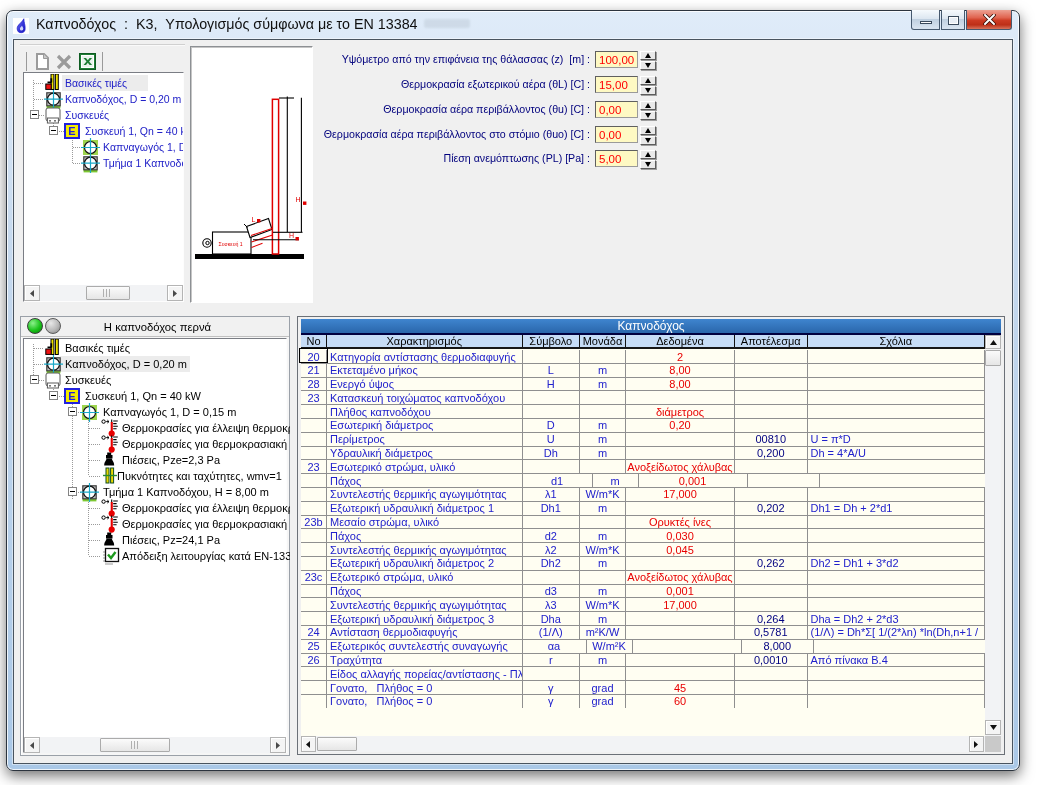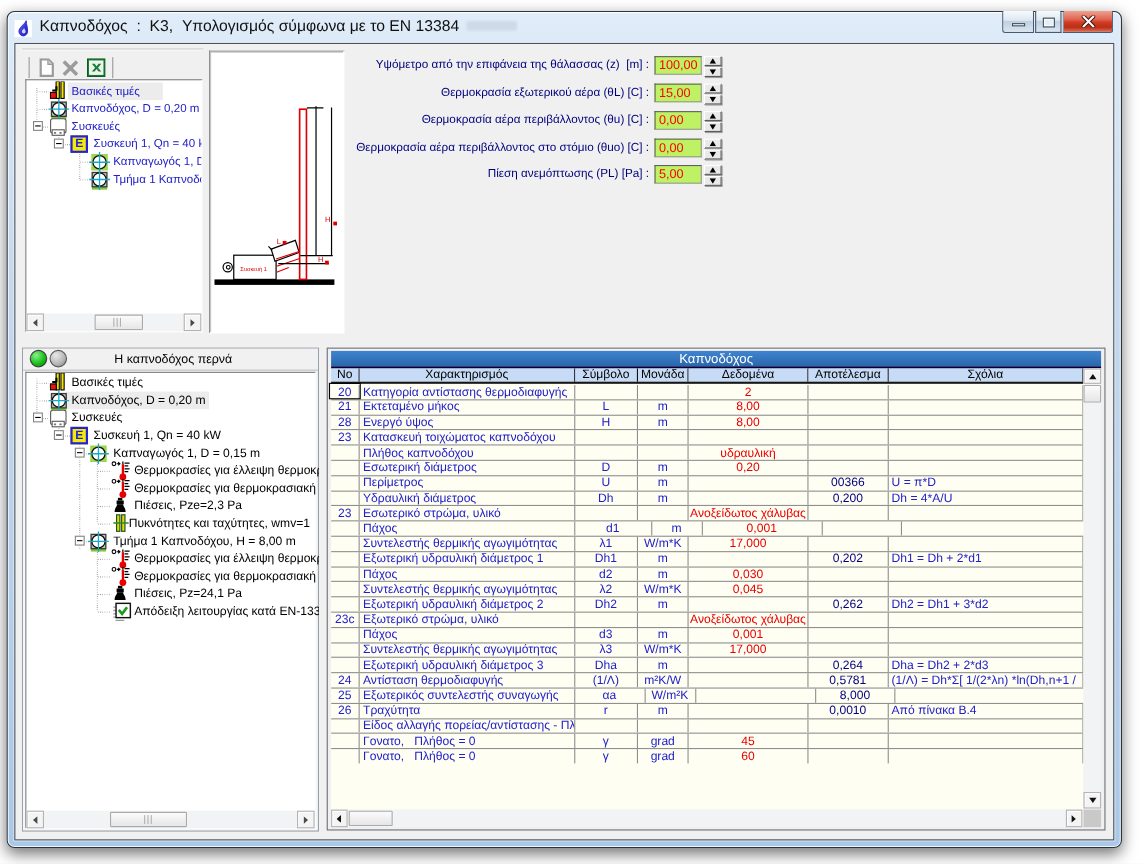--- a/index.html
+++ b/index.html
@@ -15,21 +15,21 @@
 
 .capbtn{position:absolute;top:10px;height:20px;border:1px solid #46596e;border-top:none}
 .sunken{border-top:1px solid #7a7d84;border-left:1px solid #7a7d84;border-bottom:1px solid #fdfdfd;border-right:1px solid #fdfdfd}
 .tree-t{font-size:10.5px;color:#2121c8;white-space:pre}
 .tree-b{font-size:11px;color:#000;white-space:pre}
 .exp{position:absolute;width:9px;height:9px;border:1px solid #848484;background:#fff;}
 .exp::after{content:"";position:absolute;left:1px;top:3px;width:5px;height:1px;background:#000}
 .dotv{position:absolute;width:1px;background-image:linear-gradient(#9a9a9a 50%,transparent 50%);background-size:1px 2px}
 .doth{position:absolute;height:1px;background-image:linear-gradient(90deg,#9a9a9a 50%,transparent 50%);background-size:2px 1px}
 .lbl{position:absolute;font-size:10.65px;color:#00007d;text-align:right;white-space:pre}
-.tb{position:absolute;width:43px;height:17px;background:#bef264;
+.tb{position:absolute;width:43px;height:17px;background:#fef9c3;
  border-top:1px solid #5f5f5f;border-left:1px solid #5f5f5f;
  border-bottom:1px solid #9a9a9a;border-right:1px solid #9a9a9a;
  font-size:11.5px;color:#ff0000;padding:1.5px 0 0 3px;line-height:13px}
 .spin{position:absolute;width:16px;height:9px;background:#e9e9e9;
  border-top:1px solid #fff;border-left:1px solid #fff;
  border-right:1px solid #5c5c5c;border-bottom:1px solid #5c5c5c;
  box-shadow:1px 1px 0 #9e9e9e;}
 .spin svg{display:block;margin:1px auto 0}
 .sb{background:#f2f3f5}
 .sbtn{position:absolute;background:#f4f4f4;border:1px solid #b4b4b4;
@@ -420,40 +420,40 @@
       <span class="c cc blue" style="width:46px"></span>
       <span class="c cc red" style="width:109px"></span>
       <span class="c cc navy" style="width:72.5px"></span>
       <span class="c cl blue" style="width:177.5px"></span>
     </div>
     <div class="row" style="height:13.8px;border-top:1px solid #8f8f8f;border-top-width:1px">
       <span class="c cc blue" style="width:26px"></span>
       <span class="c cl blue" style="width:195.5px">Πλήθος καπνοδόχου</span>
       <span class="c cc blue" style="width:57.5px"></span>
       <span class="c cc blue" style="width:46px"></span>
-      <span class="c cc red" style="width:109px">υδραυλική</span>
+      <span class="c cc red" style="width:109px">διάμετρος</span>
       <span class="c cc navy" style="width:72.5px"></span>
       <span class="c cl blue" style="width:177.5px"></span>
     </div>
     <div class="row" style="height:13.8px;border-top:1px solid #8f8f8f;border-top-width:1px">
       <span class="c cc blue" style="width:26px"></span>
       <span class="c cl blue" style="width:195.5px">Εσωτερική διάμετρος</span>
       <span class="c cc blue" style="width:57.5px">D</span>
       <span class="c cc blue" style="width:46px">m</span>
       <span class="c cc red" style="width:109px">0,20</span>
       <span class="c cc navy" style="width:72.5px"></span>
       <span class="c cl blue" style="width:177.5px"></span>
     </div>
     <div class="row" style="height:13.8px;border-top:1px solid #8f8f8f;border-top-width:1px">
       <span class="c cc blue" style="width:26px"></span>
       <span class="c cl blue" style="width:195.5px">Περίμετρος</span>
       <span class="c cc blue" style="width:57.5px">U</span>
       <span class="c cc blue" style="width:46px">m</span>
       <span class="c cc red" style="width:109px"></span>
-      <span class="c cc navy" style="width:72.5px">00366</span>
+      <span class="c cc navy" style="width:72.5px">00810</span>
       <span class="c cl blue" style="width:177.5px">U = π*D</span>
     </div>
     <div class="row" style="height:13.8px;border-top:1px solid #8f8f8f;border-top-width:1px">
       <span class="c cc blue" style="width:26px"></span>
       <span class="c cl blue" style="width:195.5px">Υδραυλική διάμετρος</span>
       <span class="c cc blue" style="width:57.5px">Dh</span>
       <span class="c cc blue" style="width:46px">m</span>
       <span class="c cc red" style="width:109px"></span>
       <span class="c cc navy" style="width:72.5px">0,200</span>
       <span class="c cl blue" style="width:177.5px">Dh = 4*A/U</span>
@@ -488,20 +488,29 @@
     <div class="row" style="height:13.8px;border-top:1px solid #8f8f8f;border-top-width:1px">
       <span class="c cc blue" style="width:26px"></span>
       <span class="c cl blue" style="width:195.5px">Εξωτερική υδραυλική διάμετρος 1</span>
       <span class="c cc blue" style="width:57.5px">Dh1</span>
       <span class="c cc blue" style="width:46px">m</span>
       <span class="c cc red" style="width:109px"></span>
       <span class="c cc navy" style="width:72.5px">0,202</span>
       <span class="c cl blue" style="width:177.5px">Dh1 = Dh + 2*d1</span>
     </div>
     <div class="row" style="height:13.8px;border-top:1px solid #8f8f8f;border-top-width:1px">
+      <span class="c cc blue" style="width:26px">23b</span>
+      <span class="c cl blue" style="width:195.5px">Μεσαίο στρώμα, υλικό</span>
+      <span class="c cc blue" style="width:57.5px"></span>
+      <span class="c cc blue" style="width:46px"></span>
+      <span class="c cc red" style="width:109px">Ορυκτές ίνες</span>
+      <span class="c cc navy" style="width:72.5px"></span>
+      <span class="c cl blue" style="width:177.5px"></span>
+    </div>
+    <div class="row" style="height:13.8px;border-top:1px solid #8f8f8f;border-top-width:1px">
       <span class="c cc blue" style="width:26px"></span>
       <span class="c cl blue" style="width:195.5px">Πάχος</span>
       <span class="c cc blue" style="width:57.5px">d2</span>
       <span class="c cc blue" style="width:46px">m</span>
       <span class="c cc red" style="width:109px">0,030</span>
       <span class="c cc navy" style="width:72.5px"></span>
       <span class="c cl blue" style="width:177.5px"></span>
     </div>
     <div class="row" style="height:13.8px;border-top:1px solid #8f8f8f;border-top-width:1px">
       <span class="c cc blue" style="width:26px"></span>

